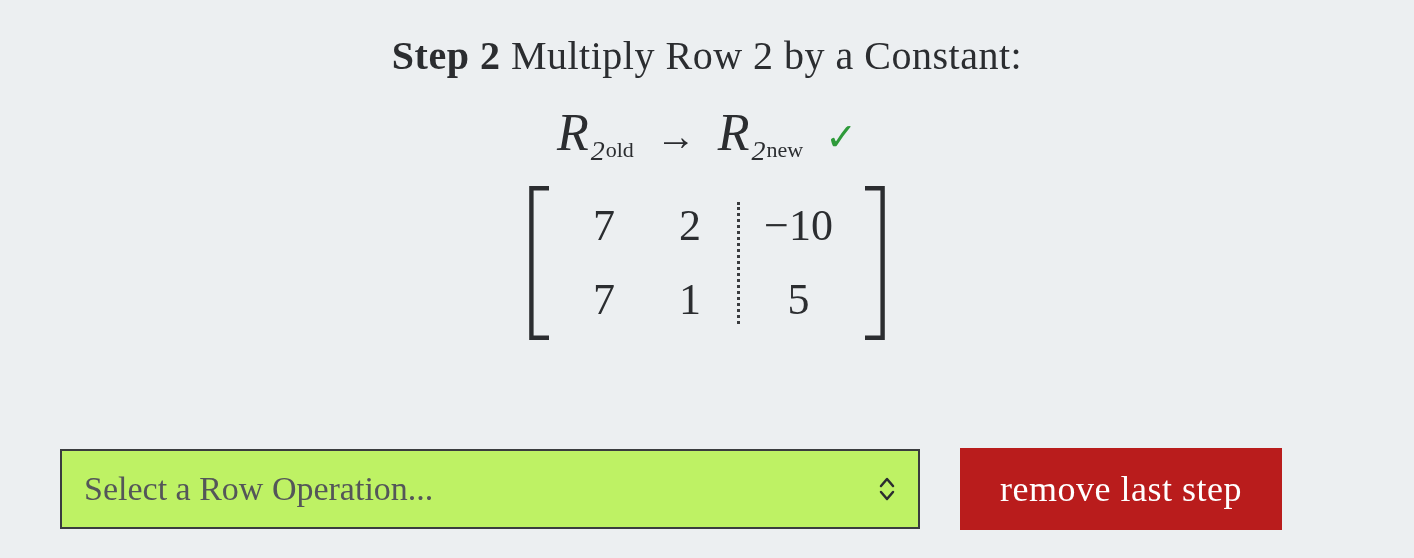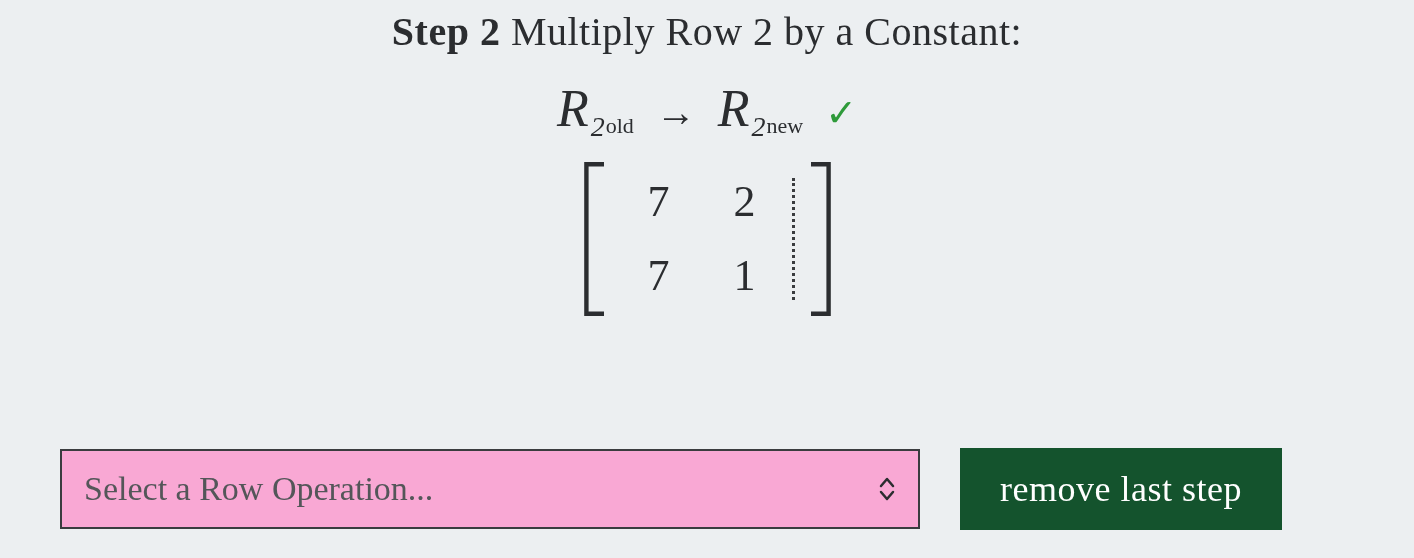--- a/index.html
+++ b/index.html
@@ -18,20 +18,21 @@
     display: flex;
     flex-direction: column;
     align-items: center;
     padding-top: 8px;
   }
   .step-heading {
     font-size: 40px;
     letter-spacing: 0.5px;
     text-align: center;
     margin-bottom: 24px;
+    margin-top: 24px;
   }
   .step-heading .step-label { font-weight: 700; }
   .step-heading .step-title { font-weight: 400; }
   .equation-row {
     display: flex;
     align-items: baseline;
     gap: 14px;
     font-size: 44px;
     margin-bottom: 20px;
   }
@@ -87,39 +88,39 @@
     left: 60px;
     bottom: 28px;
     display: flex;
     align-items: center;
     gap: 40px;
   }
   .select-box {
     width: 860px;
     height: 80px;
     border: 2px solid #3a3c3f;
-    background: #f9a8d4;
+    background: #bef264;
     display: flex;
     align-items: center;
     justify-content: space-between;
     padding: 0 22px;
     font-size: 34px;
     color: #545659;
     cursor: pointer;
   }
   .select-box .caret {
     font-size: 24px;
     color: #2b2d30;
     line-height: 0.6;
     display: flex;
     flex-direction: column;
     align-items: center;
   }
   .remove-btn {
-    background: #14532d;
+    background: #b91c1c;
     color: #ffffff;
     font-size: 36px;
     padding: 20px 40px;
     border: none;
     font-family: inherit;
     cursor: pointer;
     letter-spacing: 0.5px;
   }
 </style>
 </head>
@@ -155,20 +156,24 @@
     <div class="matrix-body">
       <div class="mcol">
         <span class="mcell">7</span>
         <span class="mcell">7</span>
       </div>
       <div class="mcol">
         <span class="mcell">2</span>
         <span class="mcell">1</span>
       </div>
       <div class="aug-divider"></div>
+      <div class="mcol">
+        <span class="mcell">−10</span>
+        <span class="mcell">5</span>
+      </div>
     </div>
     <div class="bracket">
       <svg viewBox="0 0 20 140" preserveAspectRatio="none">
         <path d="M2 2 H16 V138 H2" stroke="#2b2d30" stroke-width="4" fill="none" stroke-linecap="square"></path>
       </svg>
     </div>
   </div>
 
 </div>
 

